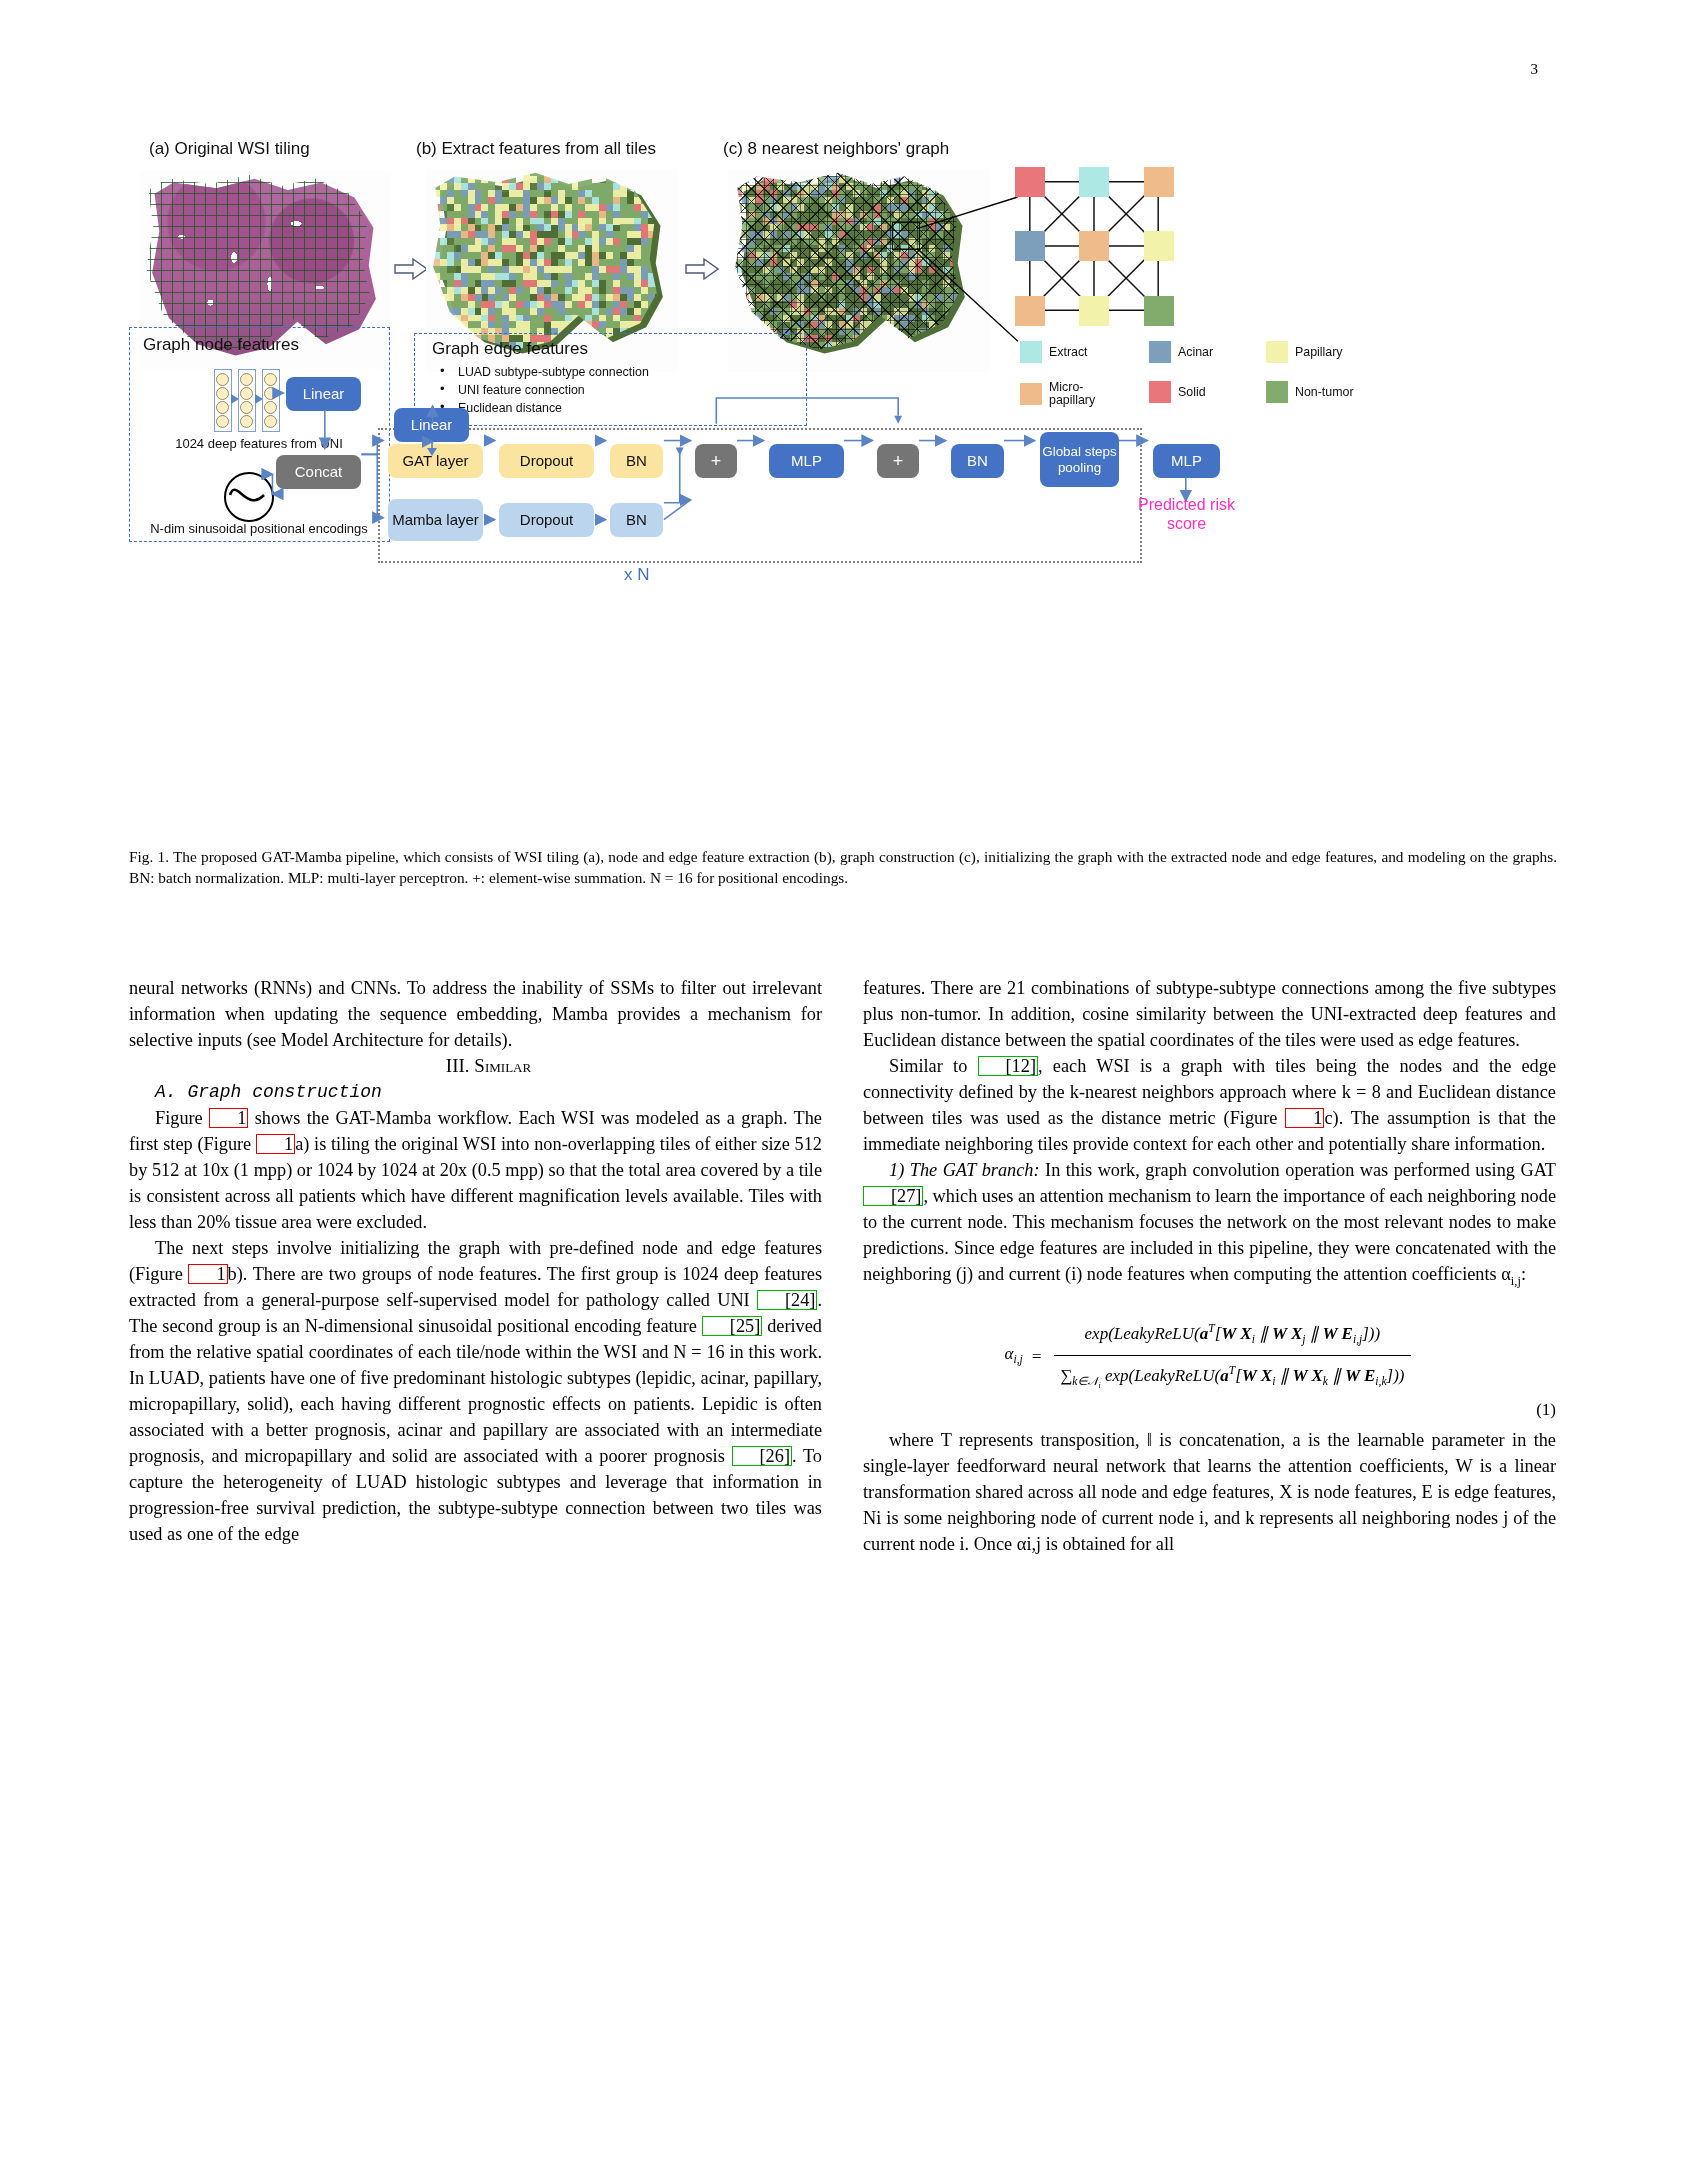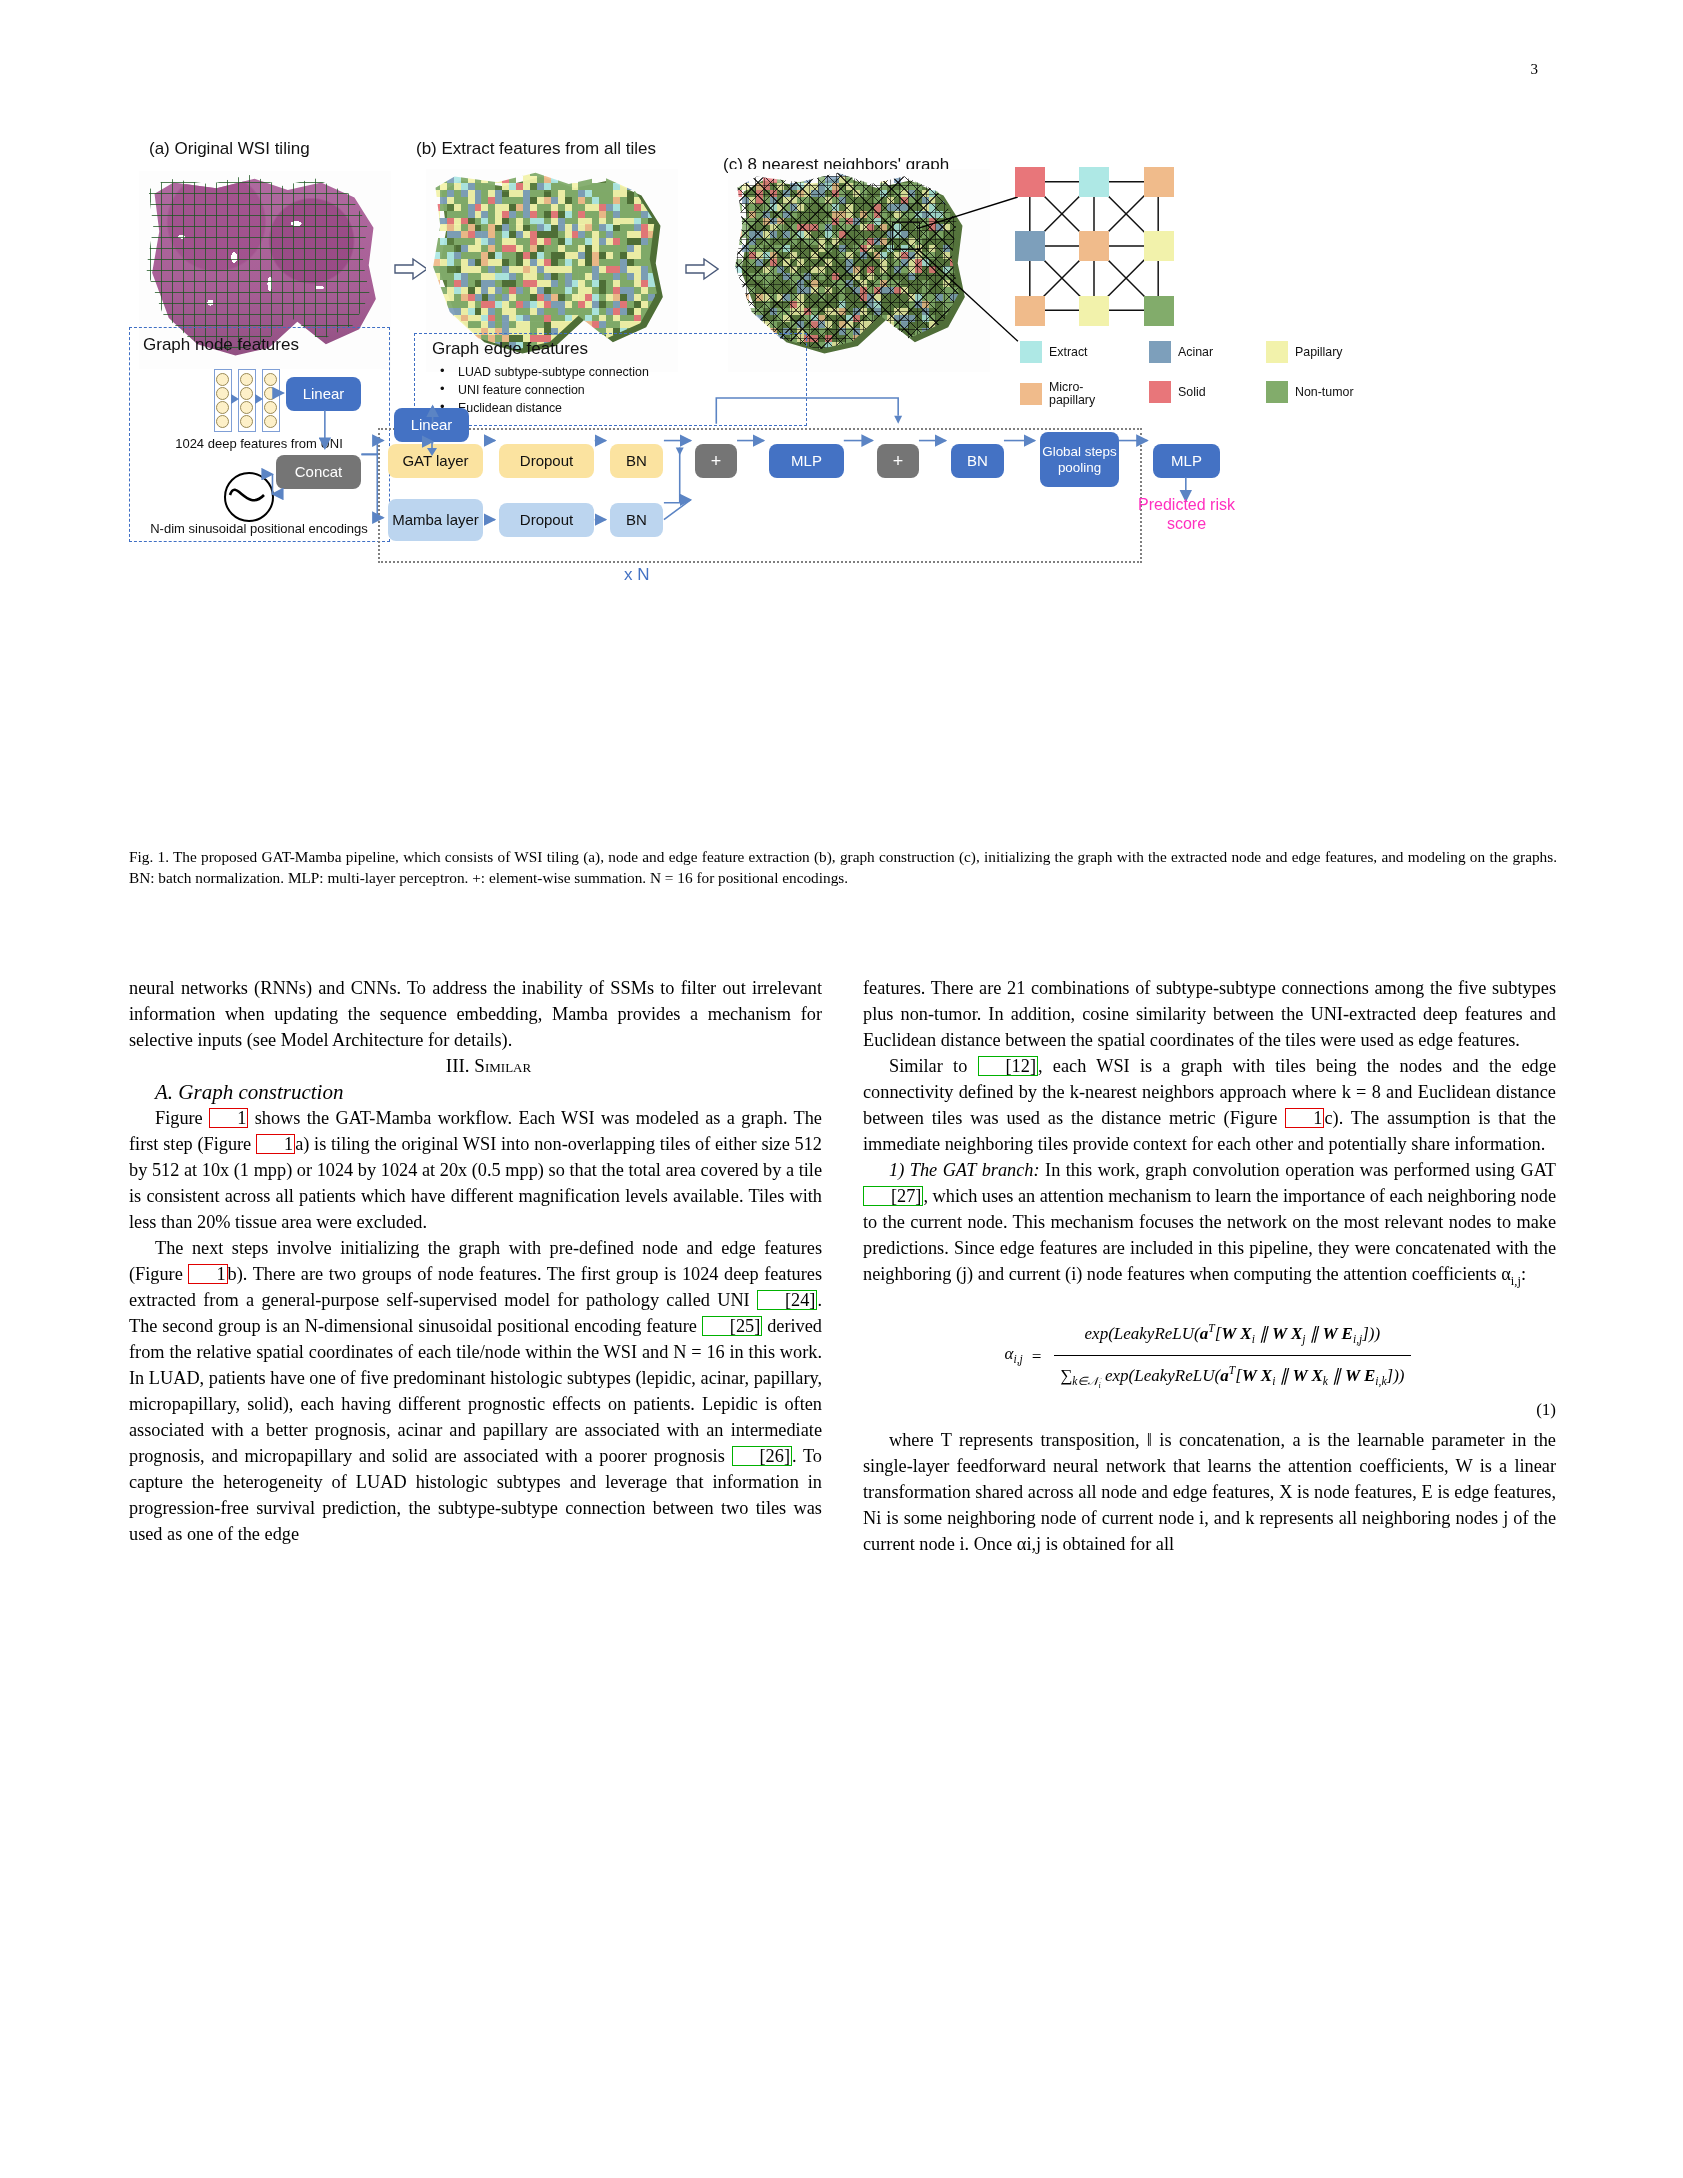--- a/index.html
+++ b/index.html
@@ -194,21 +194,21 @@
   .col-right { left:863px; top:975px; }
 
   .col p { margin:0; text-indent:26px; }
   .col p.noindent { text-indent:0; }
 
   .sec-head {
     text-align:center; font-variant:small-caps; font-size:19px;
     margin:34px 0 26px 0; text-indent:0;
   }
   .subsec-head {
-    font-style:italic; font-size:21px; margin:0 0 10px 0; text-indent:0;
+    font-style:italic; font-size:18px; margin:0 0 10px 0; text-indent:0;font-family:Liberation Mono, monospace;
   }
   .run-in { font-style:italic; }
 
   .ref-red {
     border:1.6px solid #e00000; padding:0 1px; display:inline-block;
     line-height:18px;
   }
   .ref-green {
     border:1.6px solid #00b200; padding:0 1px; display:inline-block;
     line-height:18px;
@@ -231,21 +231,21 @@
 <body>
 
 <div class="page">
 
   <div class="page-number">3</div>
 
   <div class="figure">
 
     <div class="panel-title" style="left:20px; top:0;">(a) Original WSI tiling</div>
     <div class="panel-title" style="left:287px; top:0;">(b) Extract features from all tiles</div>
-    <div class="panel-title" style="left:594px; top:16px;">(c) 8 nearest neighbors' graph</div>
+    <div class="panel-title" style="left:594px; top:0;">(c) 8 nearest neighbors' graph</div>
 
     <div class="wsi wsi-a">
       <div class="tissue blobA"></div>
       <div class="tissue speck"></div>
       <div class="tissue grid-a"></div>
     </div>
 
     <svg class="big-arrow" style="left:265px; top:117px;" viewBox="0 0 34 26">
       <polygon points="1,9 19,9 19,3 33,13 19,23 19,17 1,17" fill="#fff" stroke="#4a5a7a" stroke-width="1.4"></polygon>
     </svg>

